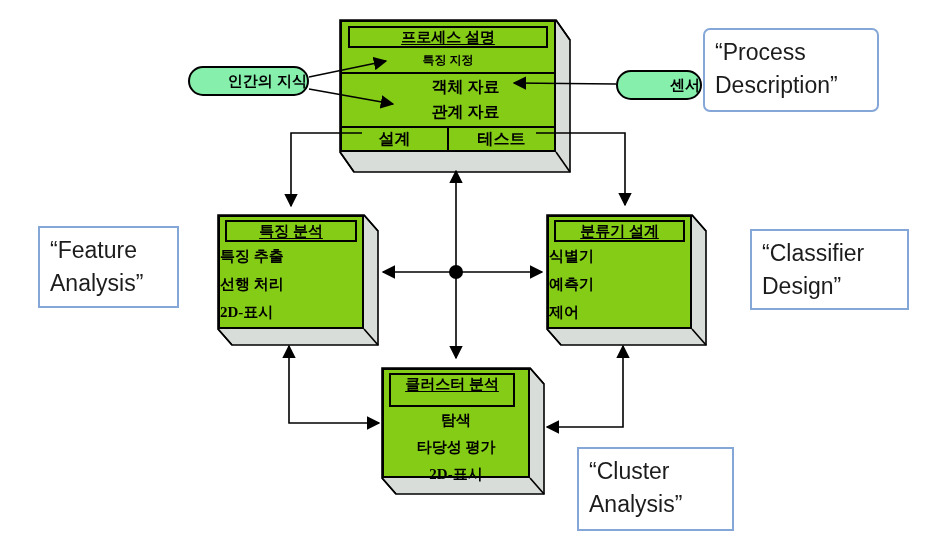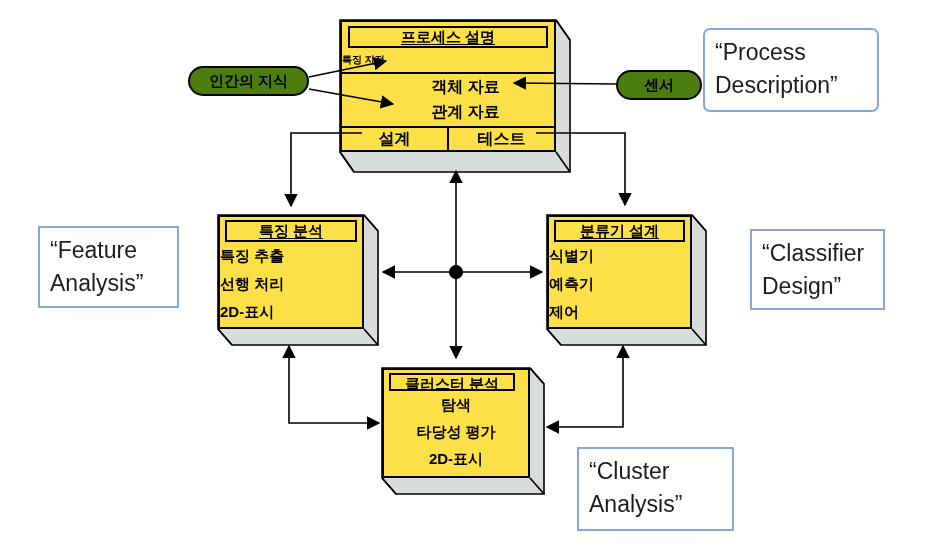--- a/index.html
+++ b/index.html
@@ -3,64 +3,64 @@
 <meta charset="utf-8">
 <style>
   html,body{margin:0;padding:0;background:#ffffff;}
   .stage{
     position:relative;width:927px;height:559px;background:#ffffff;overflow:hidden;
     font-family:"Liberation Sans", sans-serif;
   }
   svg.layer{position:absolute;left:0;top:0;width:927px;height:559px;pointer-events:none;}
   
   .kbox{
-    position:absolute;box-sizing:border-box;background:#fde047;border:2px solid #000;
-    font-weight:bold;color:#000;
+    position:absolute;box-sizing:border-box;background:#84cc16;border:2px solid #000;
+    font-weight:bold;color:#000;font-family:Liberation Serif, serif;
   }
   .kbox .hdr{
     box-sizing:border-box;border:2px solid #000;text-align:center;
     font-size:15px;text-decoration:underline;text-underline-offset:2px;
     white-space:nowrap;overflow:hidden;
   }
-  .krow{box-sizing:border-box;text-align:left;font-size:10px;white-space:nowrap;}
+  .krow{box-sizing:border-box;text-align:center;font-size:12px;white-space:nowrap;}
   
   .kbox.top{left:340px;top:20px;width:216px;height:132px;}
   .kbox.top .hdr{margin:4px 6px 0 6px;height:22px;line-height:18px;}
   .kbox.top .r1{height:26px;line-height:24px;border-bottom:2px solid #000;}
   .kbox.top .r2{height:52px;border-bottom:2px solid #000;}
   .kbox.top .r2 div{height:25px;line-height:25px;text-align:center;margin-left:35px;}
   .kbox.top .r3{display:flex;height:24px;line-height:22px;}
   .kbox.top .r3 .cell{flex:1;text-align:center;}
   .kbox.top .r3 .cell:first-child{border-right:2px solid #000;}
   
   .kbox.side{width:146px;height:114px;}
   .kbox.left{left:218px;top:215px;}
   .kbox.right{left:547px;top:215px;width:145px;}
   .kbox.side .hdr{margin:3px 5px 0 5px;height:22px;line-height:18px;}
   .kbox.side .body div{height:28px;line-height:28px;text-align:left;font-size:15px;}
   
   .kbox.bottom{left:382px;top:368px;width:148px;height:110px;}
-  .kbox.bottom .hdr{margin:3px 13px 0 5px;height:18px;line-height:18px;}
+  .kbox.bottom .hdr{margin:3px 13px 0 5px;height:34px;line-height:18px;}
   .kbox.bottom .body div{height:27px;line-height:27px;text-align:center;font-size:15px;}
   
   .oval{
     position:absolute;box-sizing:border-box;border:2px solid #000;border-radius:16px;
-    background:#4d7c0f;text-align:center;font-size:15px;font-weight:bold;color:#000;
+    background:#86efac;text-align:right;font-size:15px;font-weight:bold;color:#000;
     white-space:nowrap;
   }
   .oval.human{left:188px;top:66px;width:121px;height:30px;line-height:26px;}
   .oval.sensor{left:616px;top:70px;width:86px;height:30px;line-height:26px;}
   
   .callout{
     position:absolute;box-sizing:border-box;border:2px solid #84a7d8;background:#ffffff;
     color:#1c1c1c;font-size:23px;line-height:1.42;padding:6px 10px;
   }
   .callout.process{left:703px;top:28px;width:176px;height:84px;border-radius:7px;}
   .callout.feature{left:38px;top:226px;width:141px;height:82px;}
-  .callout.classifier{left:750px;top:229px;width:135px;height:81px;}
+  .callout.classifier{left:750px;top:229px;width:159px;height:81px;}
   .callout.cluster{left:567px;top:447px;width:157px;height:84px;margin-left:10px;}
 </style>
 </head>
 <body>
 
 <div class="stage">
 
   <svg class="layer">
     <g fill="#d9ddd9" stroke="#000" stroke-width="1.6">
       <polygon points="340,20 556,20 570,40 570,172 354,172 340,152"></polygon>

